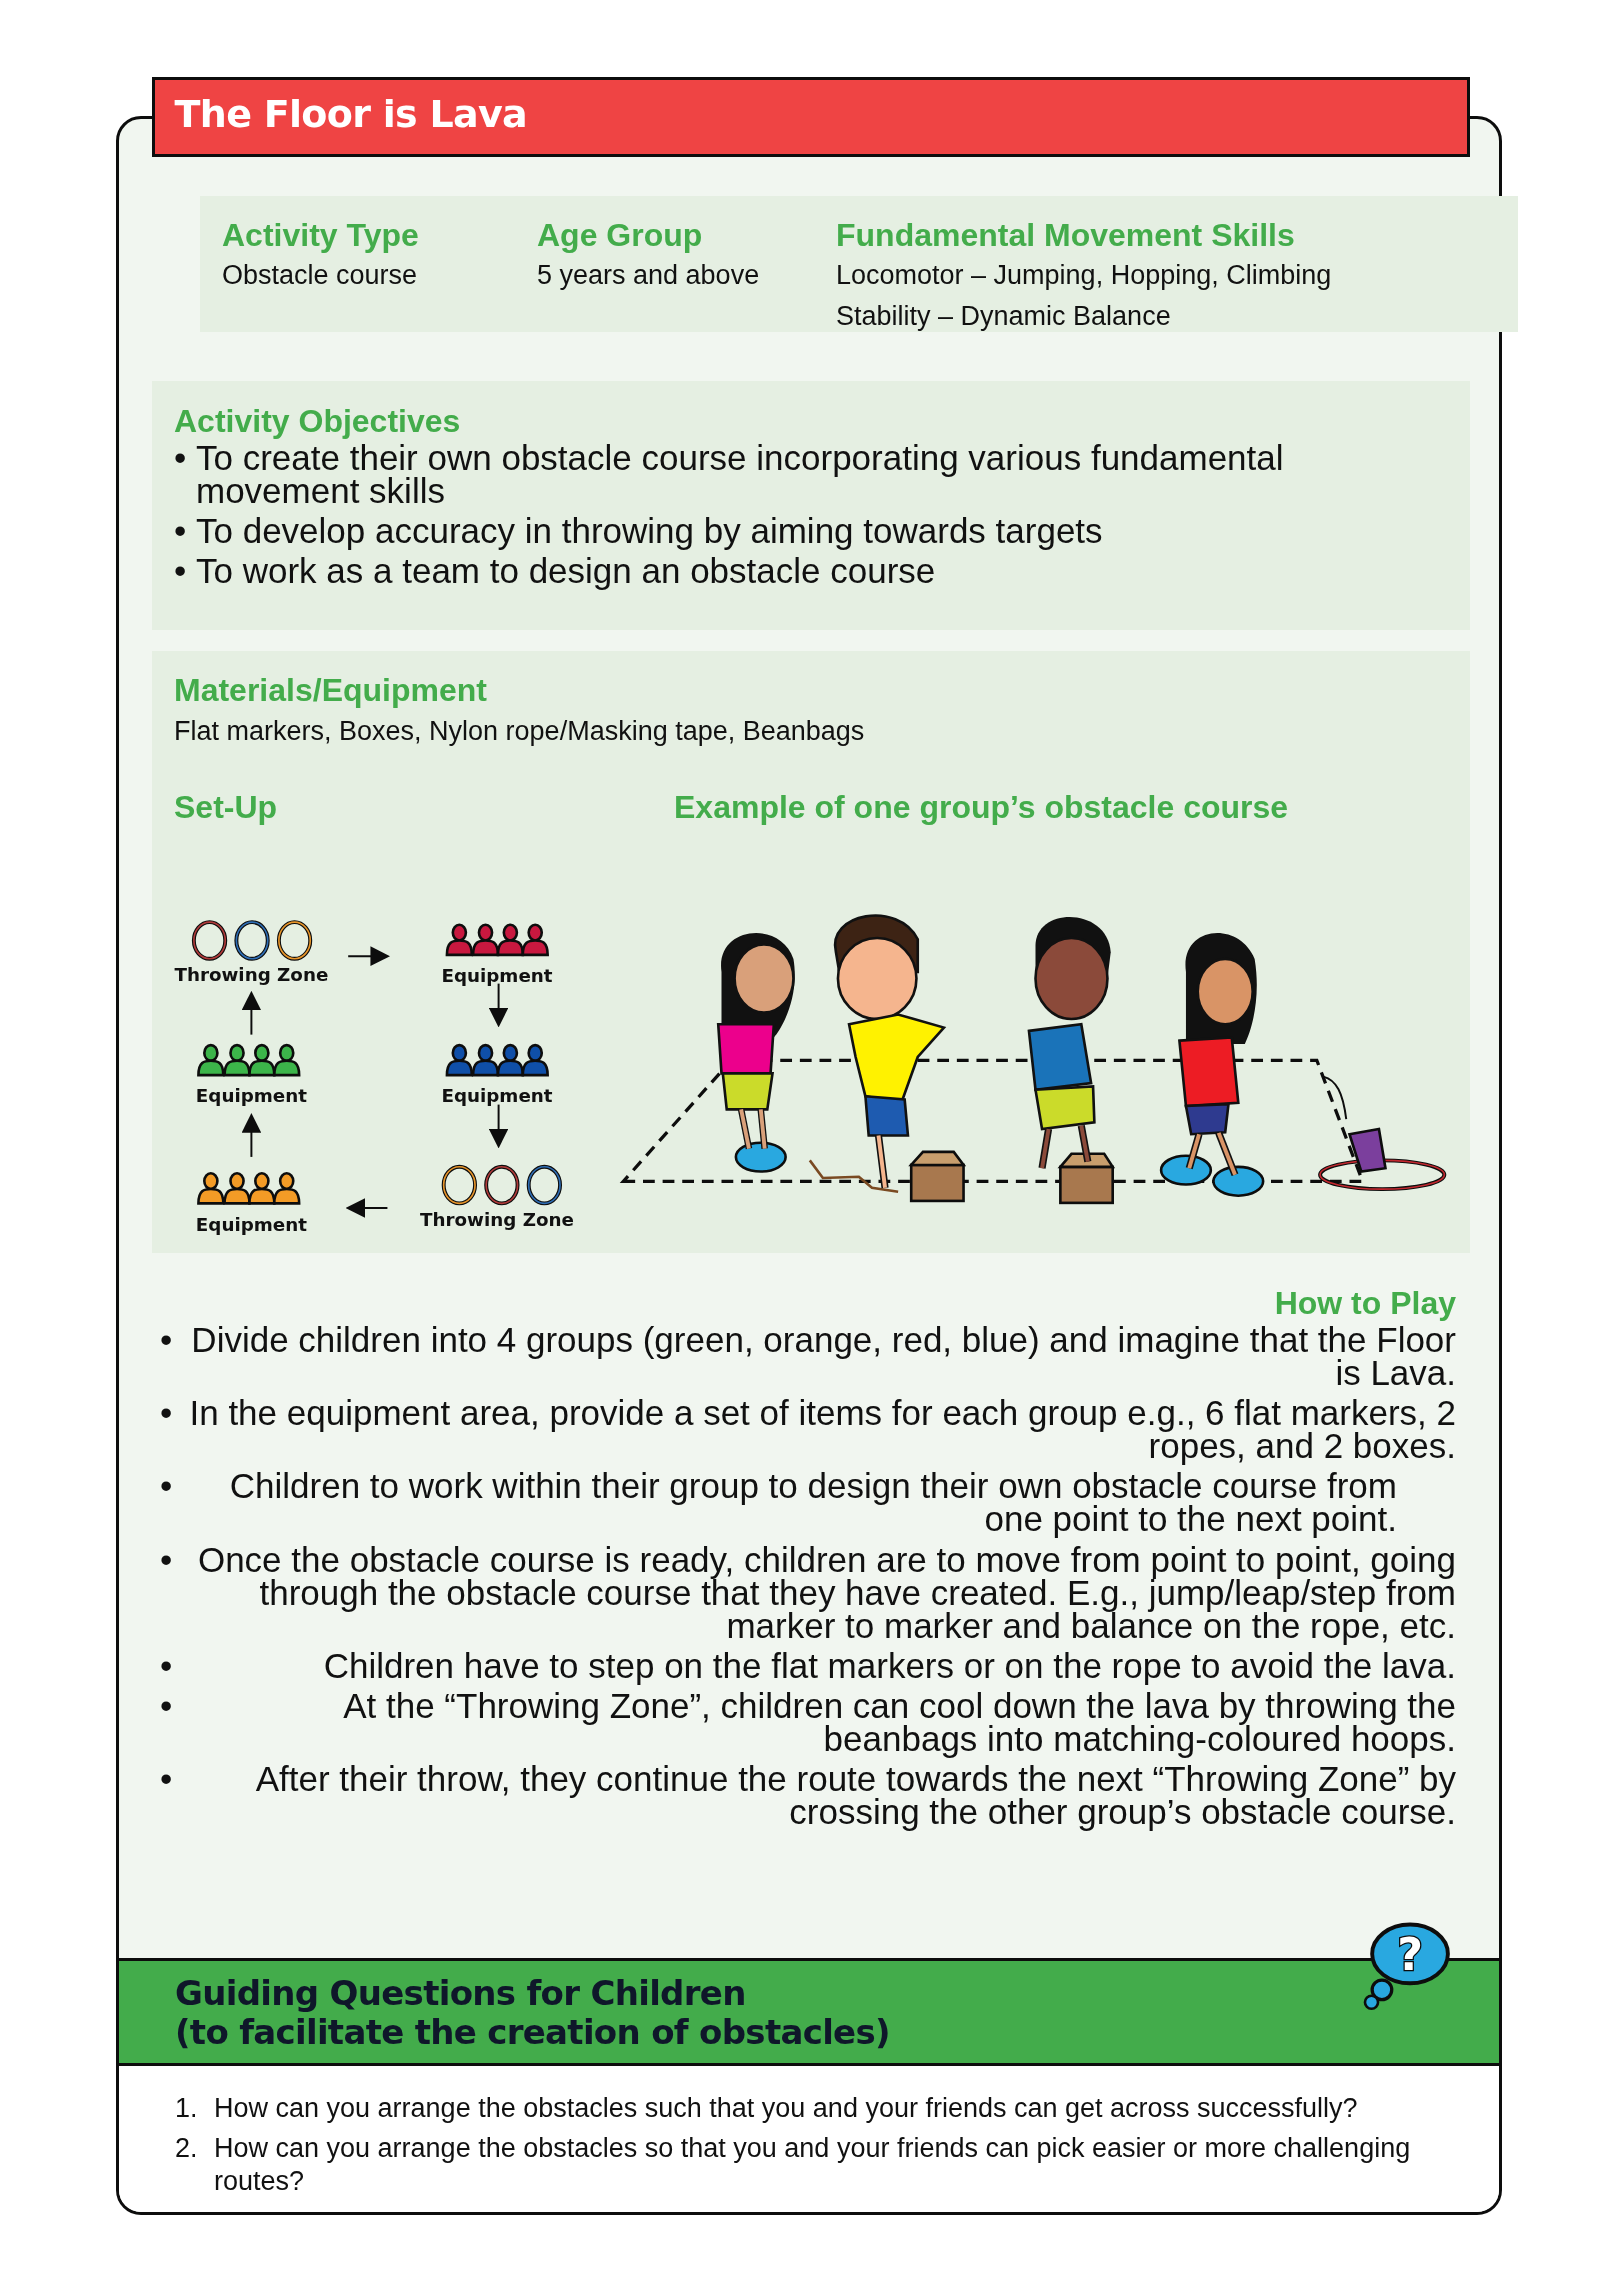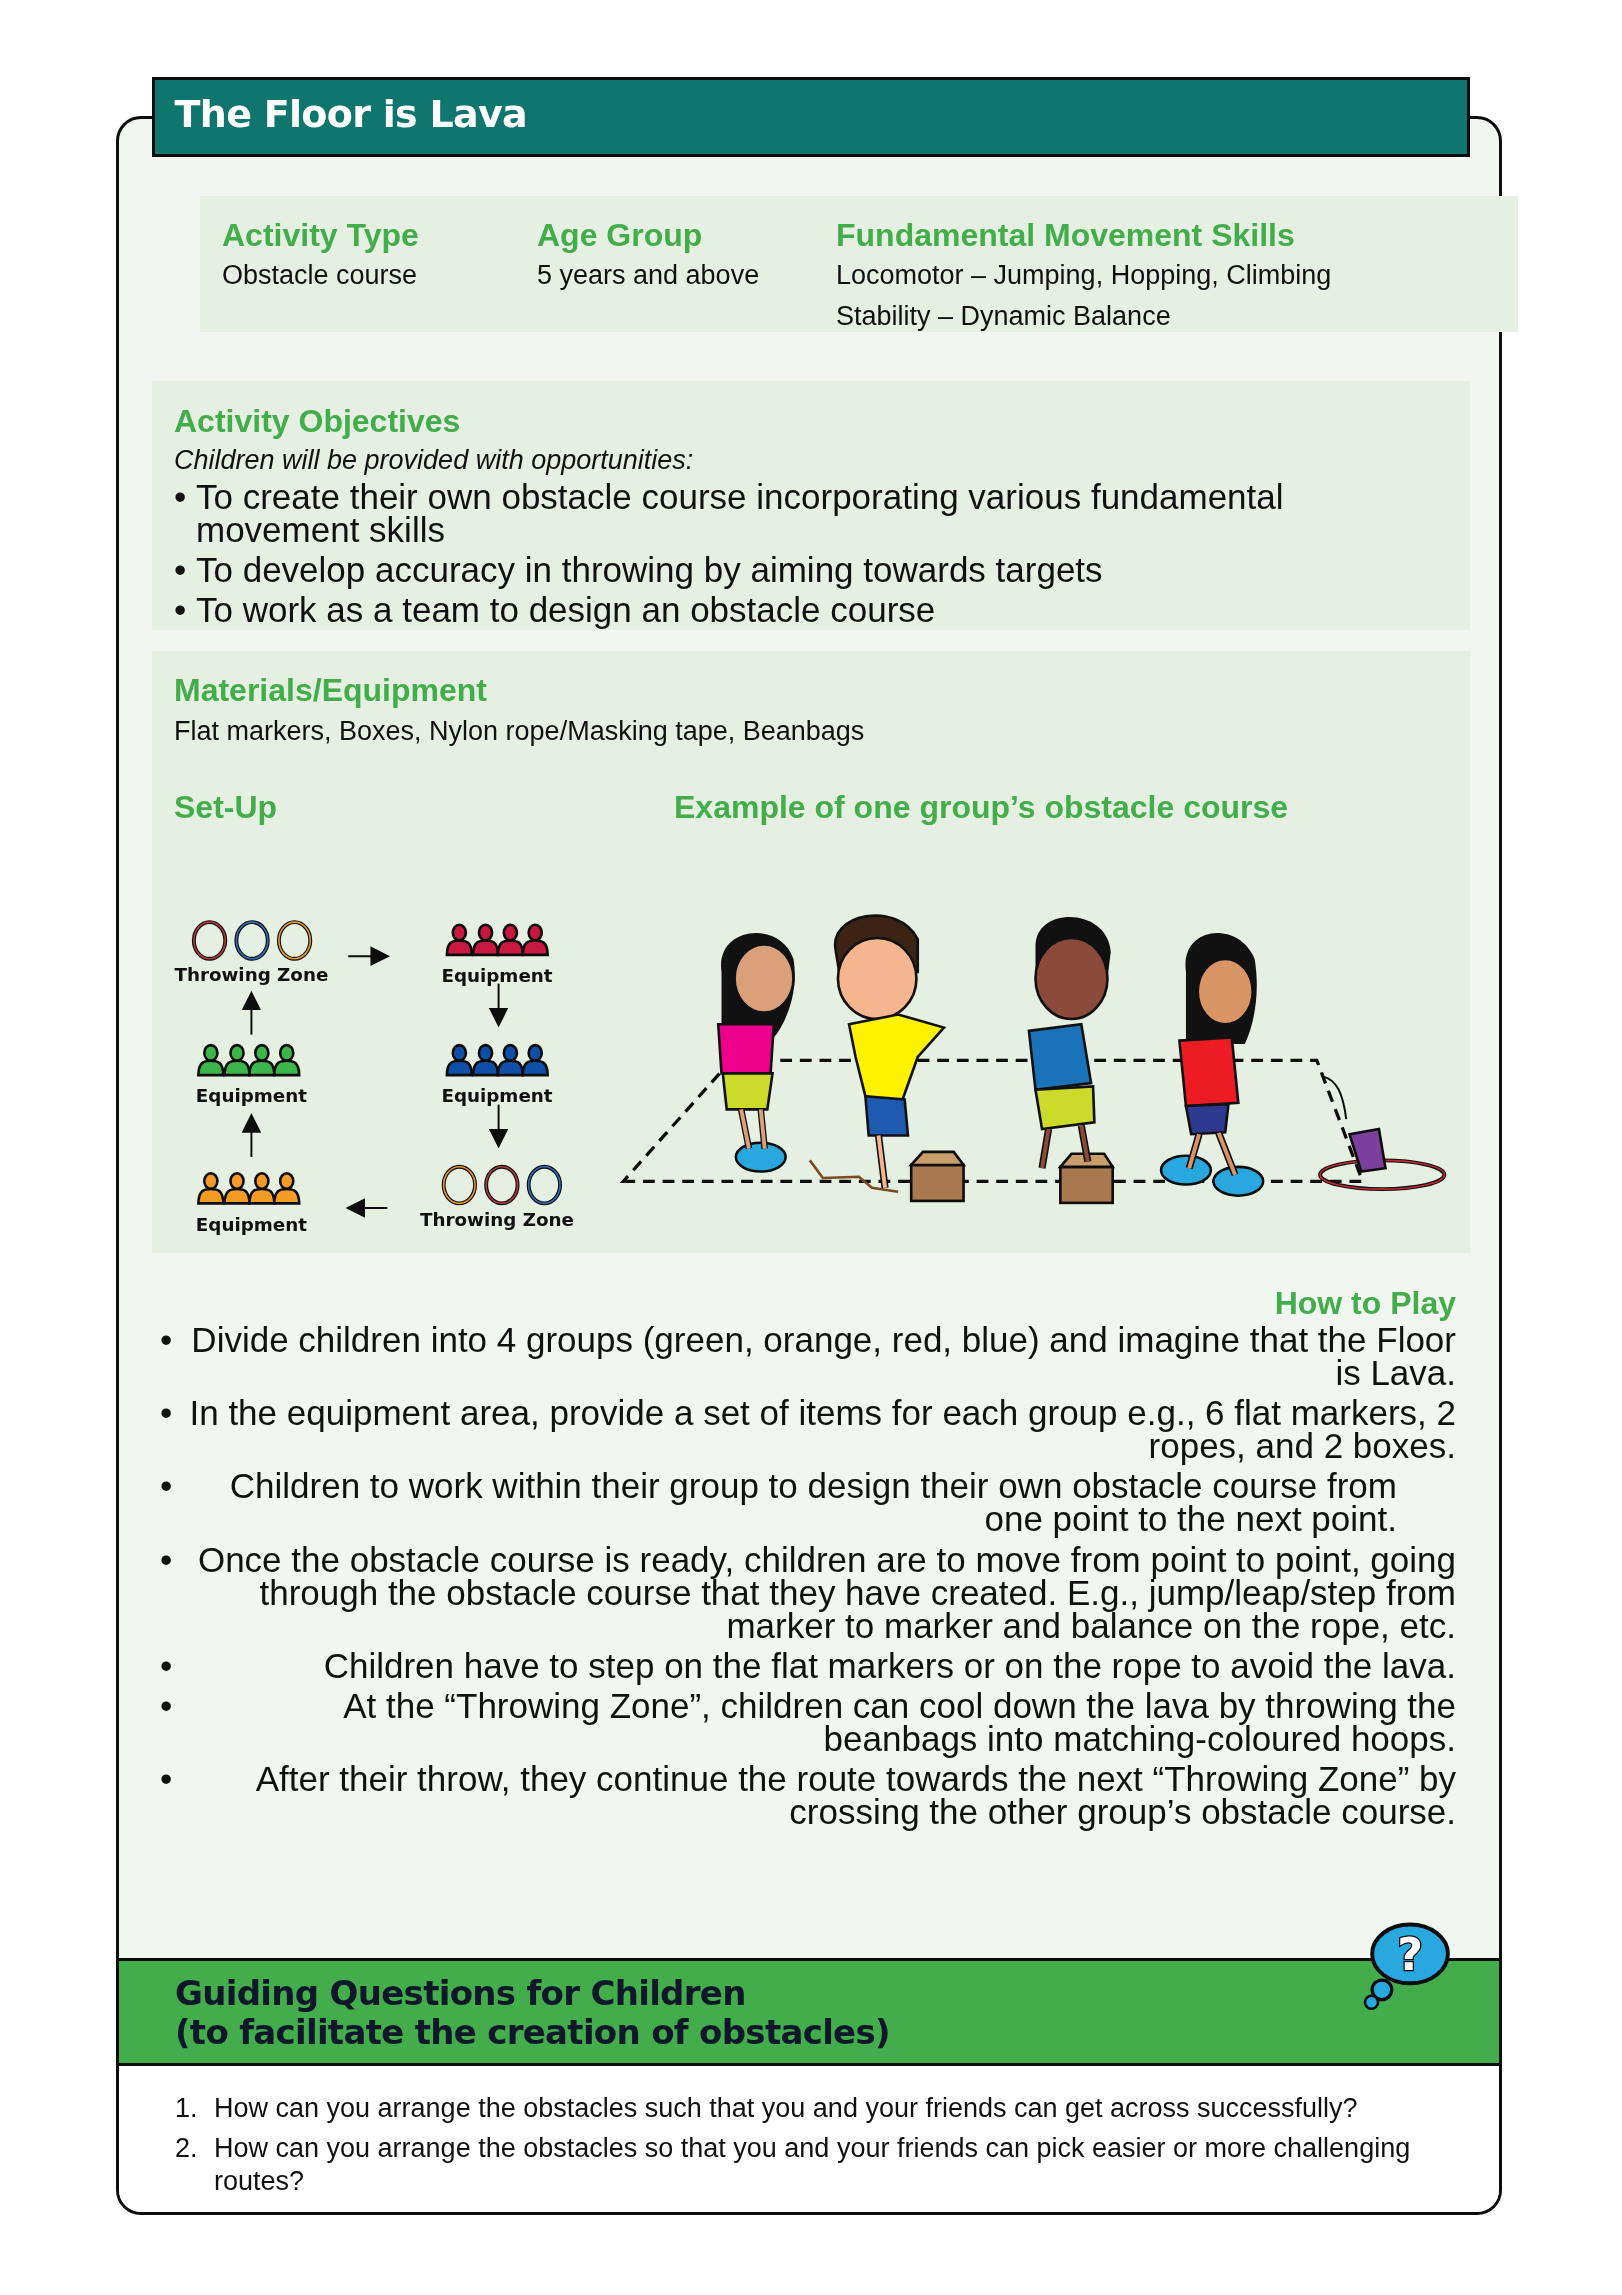--- a/index.html
+++ b/index.html
@@ -1,18 +1,18 @@
 <!DOCTYPE html>
 <html style="font-size:10.5px"><head>
 <meta charset="utf-8">
 <style>
   html, body { margin:0; padding:0; background:#ffffff; }
   body { width:1623px; height:2295px; position:relative; overflow:hidden; font-family:"Liberation Sans", sans-serif; color:#111; }
   .card { position:absolute; left:116px; top:116px; width:1386px; height:2099px; border:3.9px solid #0d0d0d; border-radius:25px; background:#f1f6f0; box-sizing:border-box; overflow:hidden; }
-  .title-banner { position:absolute; left:152px; top:77px; width:1318px; height:80px; background:#0f766e; border:3.9px solid #0d0d0d; box-sizing:border-box; z-index:3; }
+  .title-banner { position:absolute; left:152px; top:77px; width:1318px; height:80px; background:#ef4444; border:3.9px solid #0d0d0d; box-sizing:border-box; z-index:3; }
   .title-banner h1 { margin:0; position:absolute; left:19.6px; top:11.8px; color:#fff; font-family:"DejaVu Sans", sans-serif; font-weight:bold; font-size:38px; letter-spacing:-0.7px; }
   .panel { position:absolute; left:152px; width:1318px; background:#e5efe2; box-sizing:border-box; }
   .green-h { color:#43ac4b; font-weight:bold; font-size:32px; margin:0; line-height:39px; }
   .body-t { font-size:27px; line-height:41px; color:#111; margin:0; }
   .col { position:absolute; top:19.6px; }
   ul.bul { list-style:none; margin:0; padding:0; }
   ul.bul li { position:relative; padding-left:22px; font-size:35px; line-height:33px; margin-bottom:7.2px; }
   ul.bul li::before { content:"•"; position:absolute; left:0; top:0; }
   .diagram-label { position:absolute; font-weight:bold; font-size:18.3px; text-align:center; width:170px; font-family:"DejaVu Sans", sans-serif; }
   .guide-banner { position:absolute; left:0; top:1839px; width:100%; height:108px; background:#43ac4b; border-top:3.9px solid #0d0d0d; border-bottom:3.9px solid #0d0d0d; box-sizing:border-box; }
@@ -64,21 +64,20 @@
   </div>
   <div class="col" style="left:636px;">
     <p class="green-h">Fundamental Movement Skills</p>
     <p class="body-t">Locomotor – Jumping, Hopping, Climbing</p>
     <p class="body-t" style="margin-top:0;">Stability – Dynamic Balance</p>
   </div>
 </div>
 
 <div class="panel" style="top:381px; height:249px; padding:21px 22px;">
   <p class="green-h">Activity Objectives</p>
-  <p class="body-t" style="font-style:italic; line-height:39px;">Children will be provided with opportunities:</p>
   <ul class="bul">
     <li>To create their own obstacle course incorporating various fundamental movement skills</li>
     <li>To develop accuracy in throwing by aiming towards targets</li>
     <li>To work as a team to design an obstacle course</li>
   </ul>
 </div>
 
 <div class="panel" style="top:651px; height:602px;">
   <p class="green-h abs" style="left:22px; top:19.6px;">Materials/Equipment</p>
   <p class="body-t abs" style="left:22px; top:60px;">Flat markers, Boxes, Nylon rope/Masking tape, Beanbags</p>

